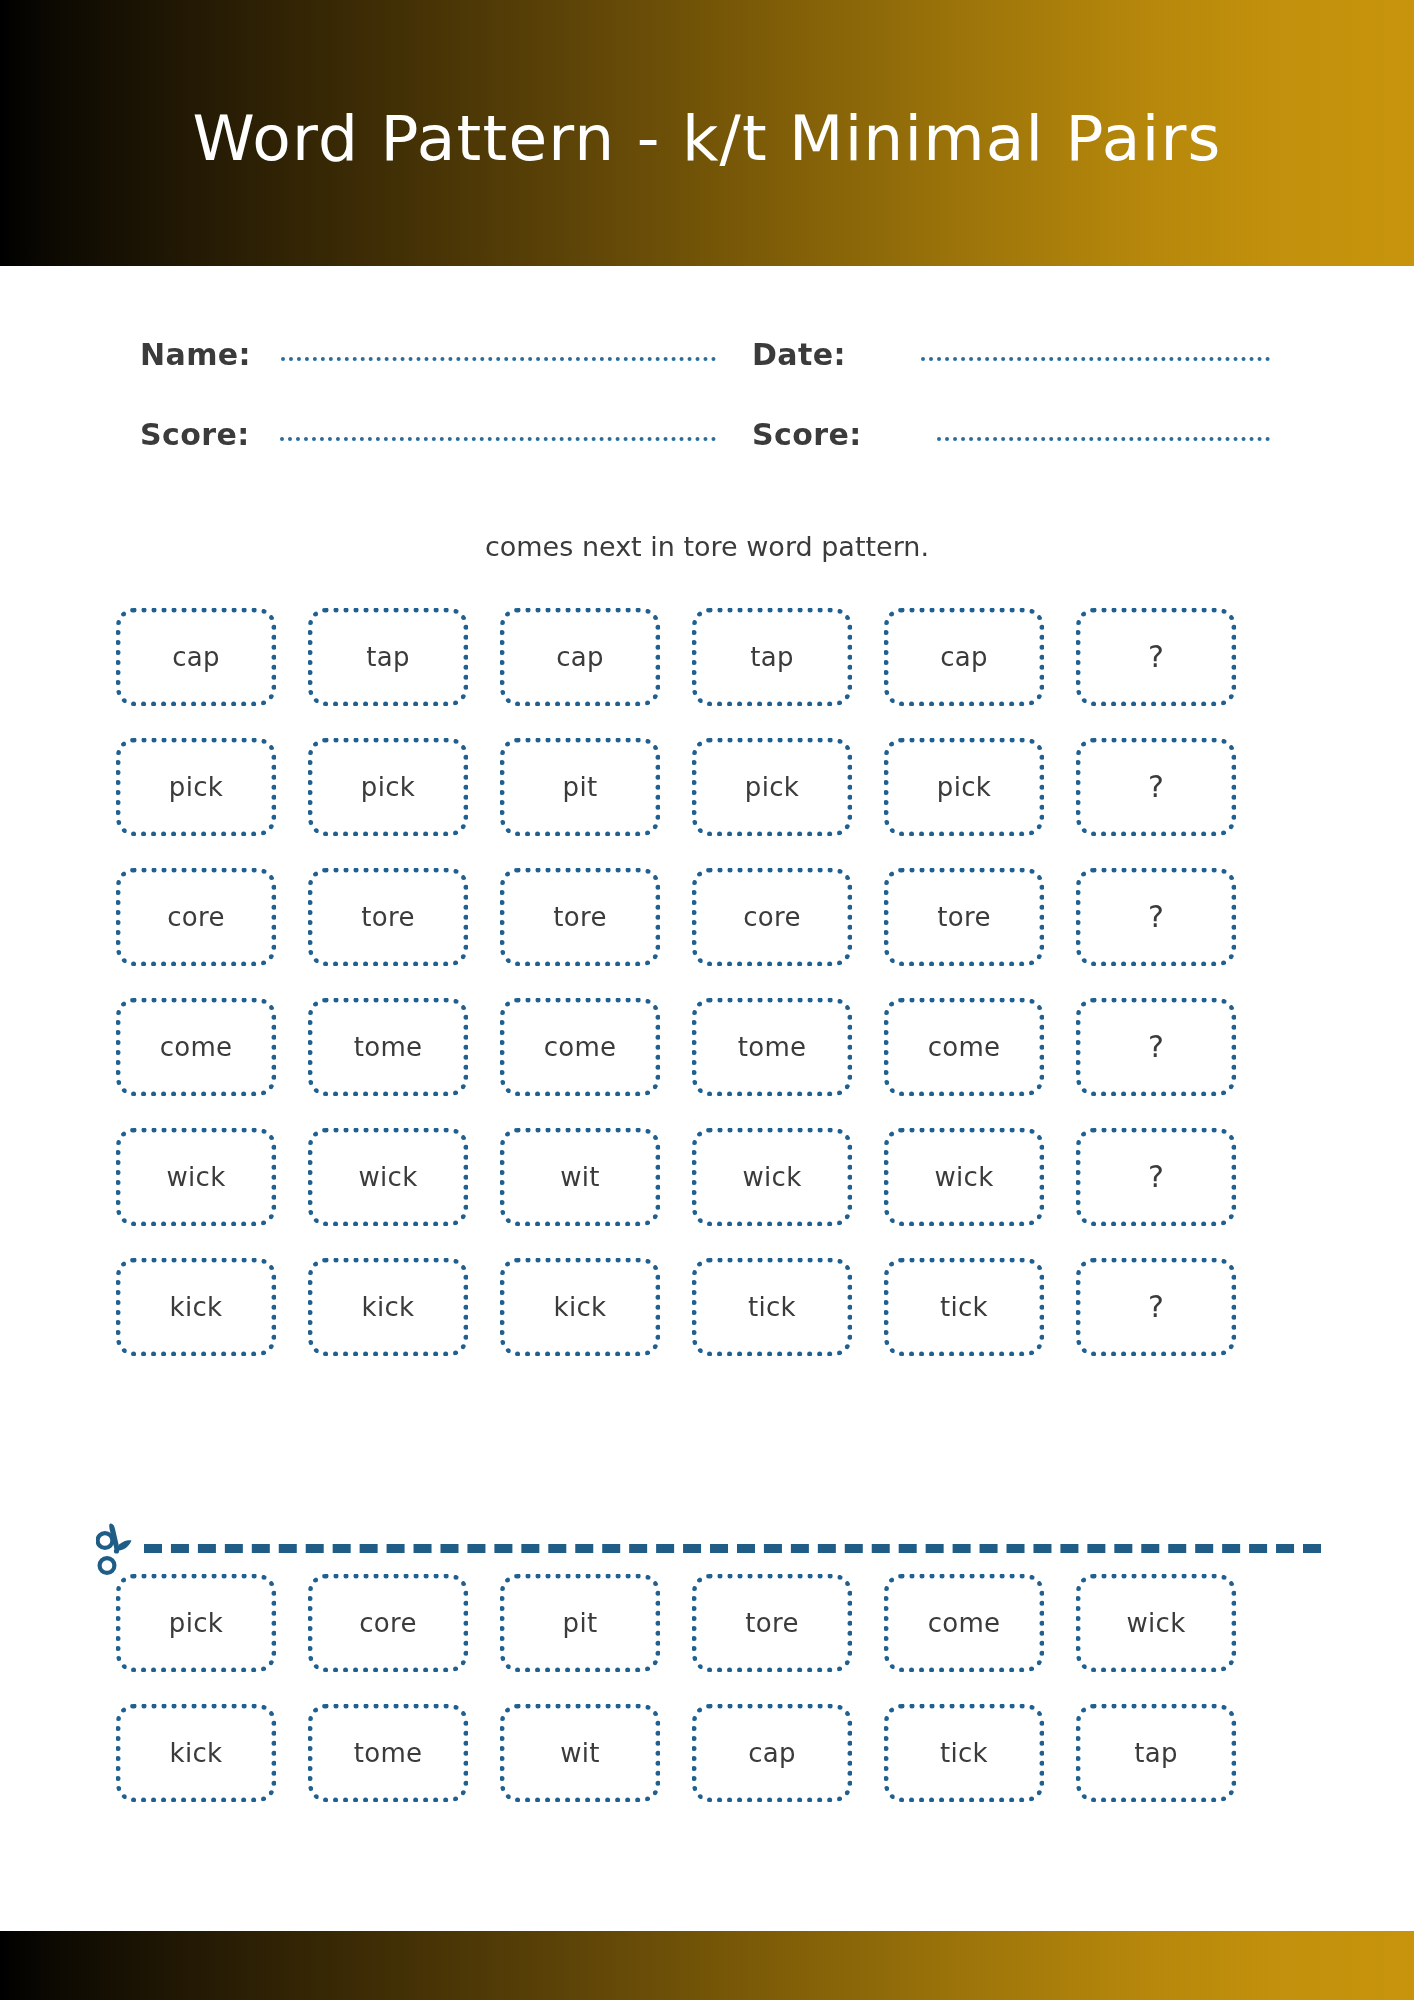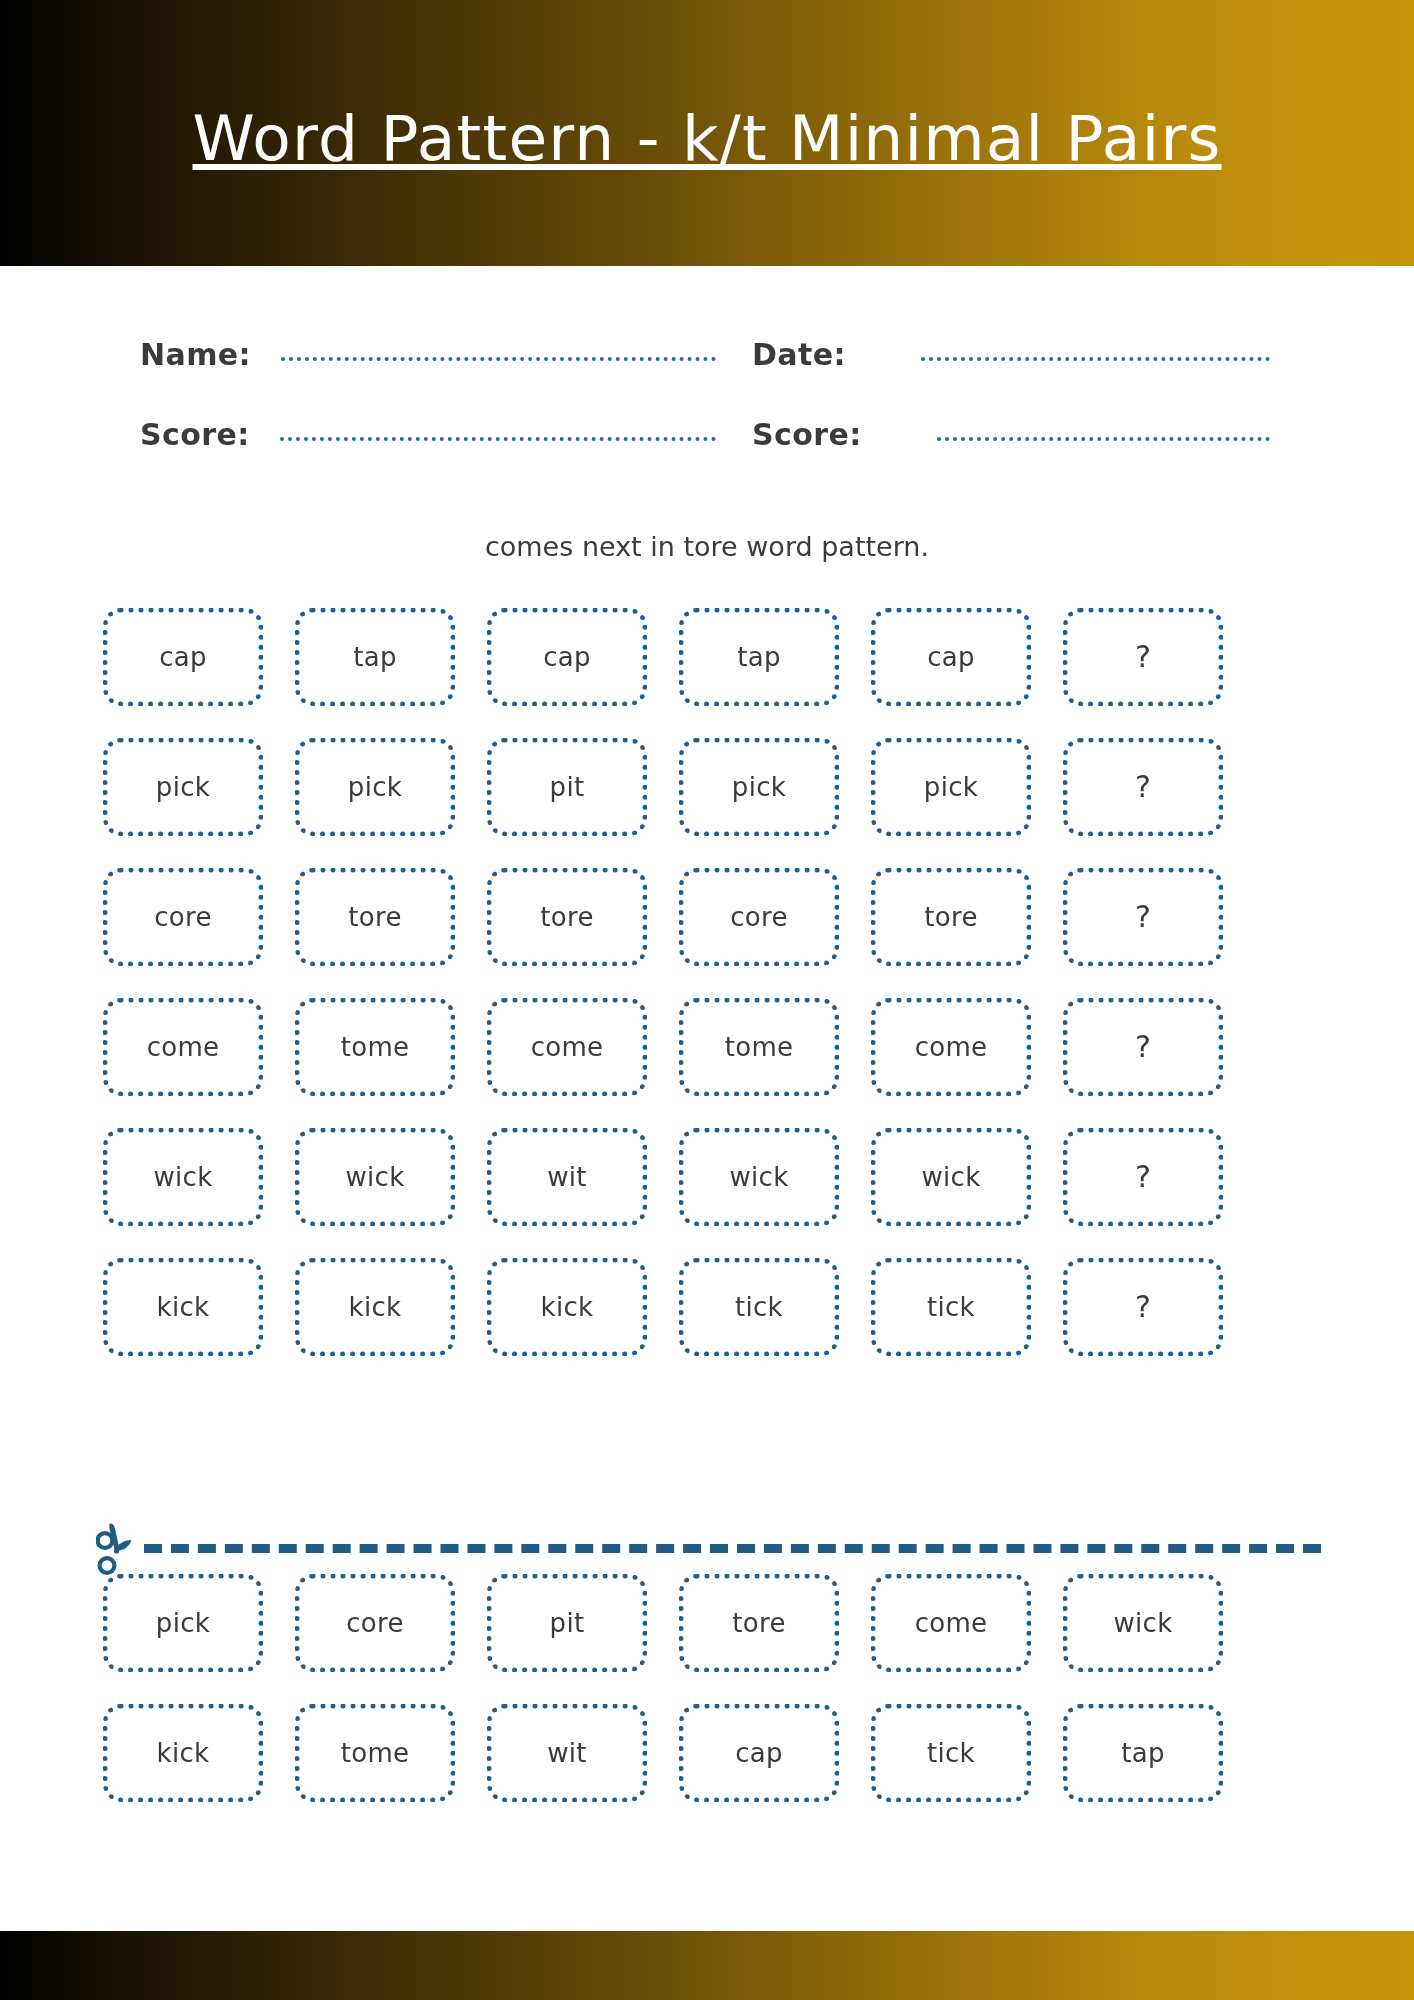--- a/index.html
+++ b/index.html
@@ -53,21 +53,20 @@
     color: #ffffff;
     font-family: "DejaVu Sans", sans-serif;
     font-size: 63px;
     font-weight: 400;
     letter-spacing: 1.2px;
     text-align: center;
     line-height: 1;
     padding-top: 10px;
     box-sizing: border-box;
     white-space: nowrap;
-    text-decoration: underline;
   }
 
   
   .meta {
     position: absolute;
     left: 140px;
     top: 292px;
     width: 1130px;
   }
   .meta-row {
@@ -111,21 +110,21 @@
     text-align: center;
     font-size: 27px;
     line-height: 1.72;
     color: #3b3b3b;
     font-family: "DejaVu Sans", sans-serif;
   }
 
   
   .grid {
     position: absolute;
-    left: 103px;
+    left: 116px;
     width: 1190px;
     display: grid;
     grid-template-columns: repeat(6, 160px);
     column-gap: 31px;
     row-gap: 26px;
     gap: 32px;
   }
   #grid-pattern { top: 608px; }
   #grid-bank    { top: 1574px; }
 

